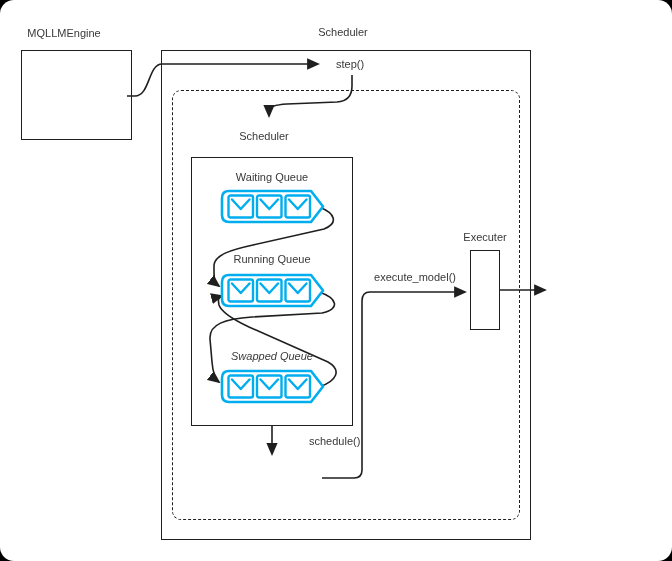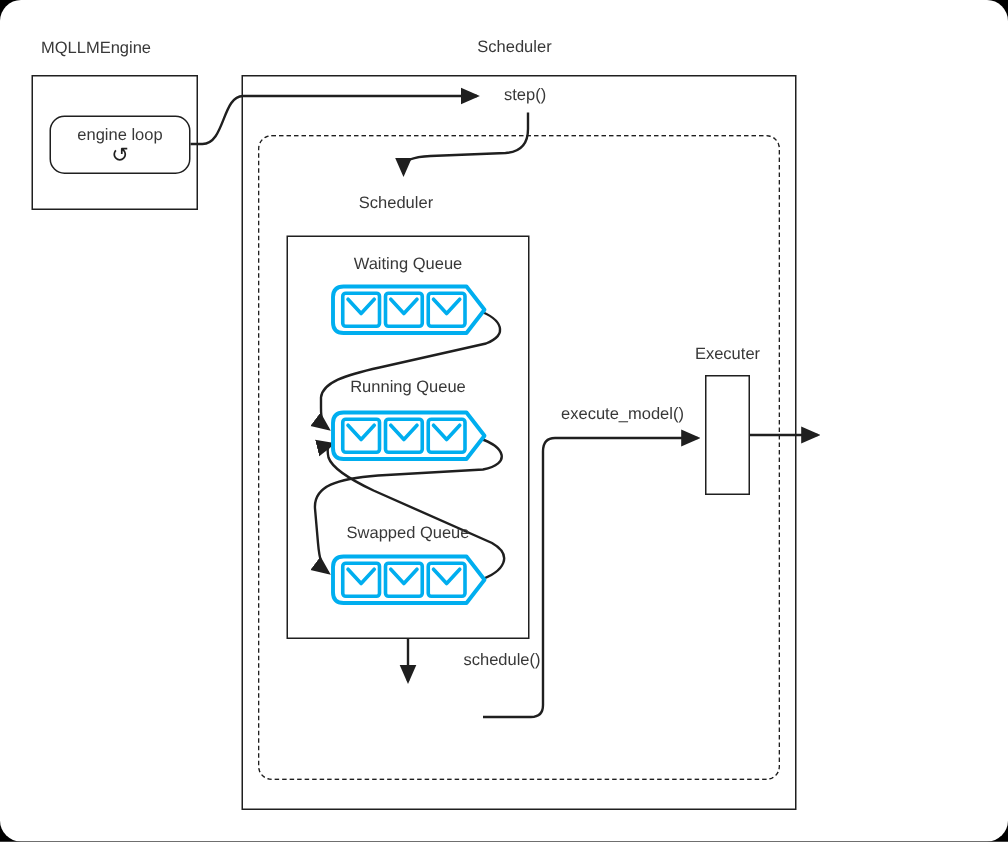--- a/index.html
+++ b/index.html
@@ -74,29 +74,25 @@
       <use href="#env" x="63.5" y="4.5"></use>
     </g>
   </svg>
 
   <div class="box" style="left:21px;top:50px;width:111px;height:90px;"></div>
   <div class="box" style="left:161px;top:50px;width:370px;height:490px;"></div>
   <div class="dashedbox" style="left:172px;top:90px;width:348px;height:430px;"></div>
   <div class="box" style="left:191px;top:157px;width:162px;height:269px;"></div>
   <div class="box" style="left:470px;top:250px;width:30px;height:80px;background:#fff;"></div>
 
-  <div class="node rounded" style="left:33px;top:77px;width:94px;height:39px;">
-    <span>engine loop</span>
-    <span class="loopglyph">↺</span>
-  </div>
 
   <div class="lbl ctr" style="left:64px;top:33px;">MQLLMEngine</div>
   <div class="lbl ctr" style="left:343px;top:32px;">Scheduler</div>
   <div class="lbl vctr" style="left:336px;top:64px;">step()</div>
   <div class="lbl ctr" style="left:264px;top:136px;">Scheduler</div>
   <div class="lbl ctr" style="left:272px;top:177px;">Waiting Queue</div>
   <div class="lbl ctr" style="left:272px;top:259px;">Running Queue</div>
-  <div class="lbl ctr" style="left:272px;top:356px;">Swapped Queue</div>
+  <div class="lbl ctr" style="left:272px;top:356px;font-style:italic;">Swapped Queue</div>
   <div class="lbl vctr" style="left:284px;top:441px;margin-left:25px;">schedule()</div>
   <div class="lbl ctr" style="left:415px;top:277px;">execute_model()</div>
   <div class="lbl ctr" style="left:485px;top:237px;">Executer</div>
 
 </div>
 
 </body></html>

